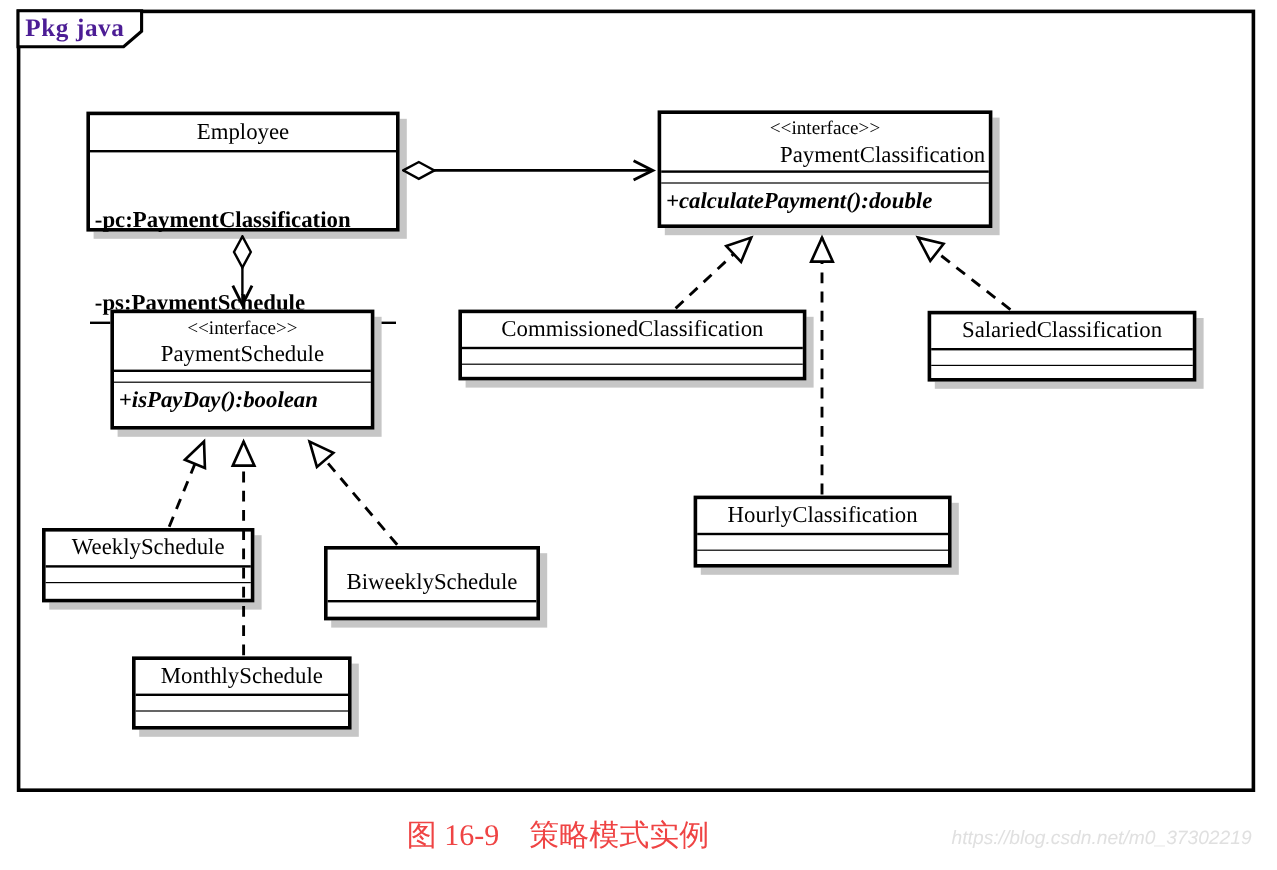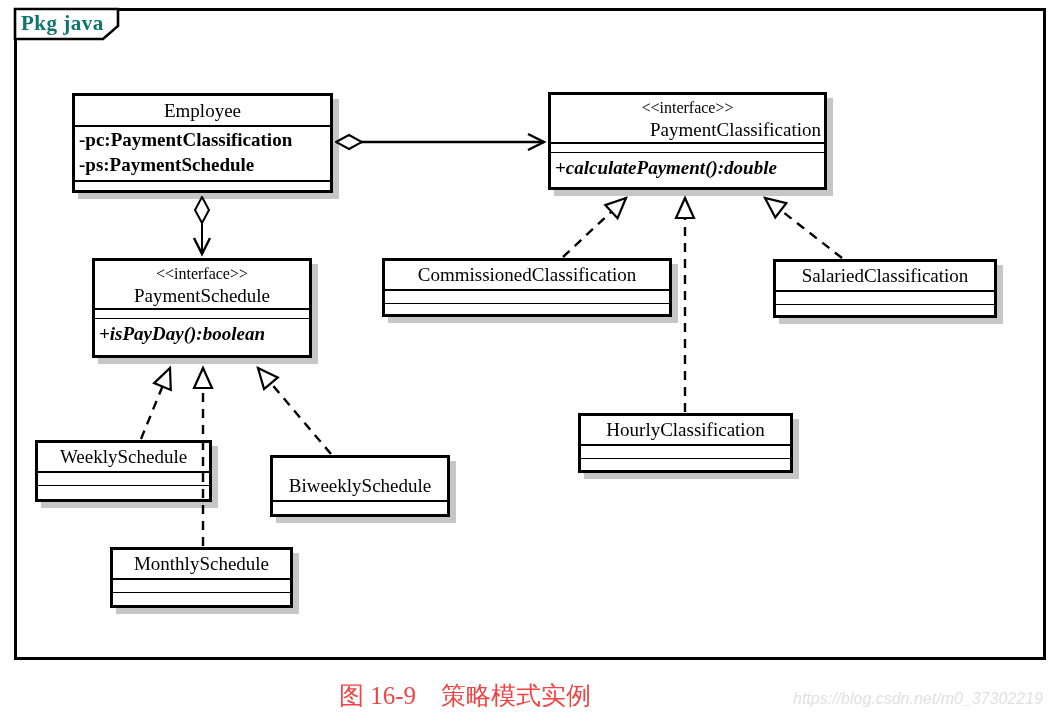--- a/index.html
+++ b/index.html
@@ -23,21 +23,21 @@
     width:1064px; height:725px;
     z-index:5;
     pointer-events:none;
   }
   .pkg-tab-label {
     position:absolute;
     left:21px; top:11px;
     z-index:6;
     font-size:21px; font-weight:bold;
     letter-spacing:0.5px;
-    color:#0f766e;
+    color:#4c1d95;
   }
   .uml-box {
     position:absolute;
     background:#ffffff;
     border:3px solid #000;
     box-shadow:6px 6px 0 0 #c6c6c6;
     z-index:2;
     display:flex;
     flex-direction:column;
     color:#000;
@@ -55,20 +55,21 @@
   .sep { border-top:2px solid #000; }
   .sep-thin { border-top:1.5px solid #000; }
   .comp { flex:0 0 auto; }
   .comp-grow { flex:1 1 auto; }
   .attr-line {
     font-weight:bold;
     font-size:19px;
     line-height:1.3;
     padding:1px 2px 0 4px;
     white-space:nowrap;
+    margin-top:44px;
   }
   .method-line {
     font-weight:bold;
     font-style:italic;
     font-size:19px;
     line-height:1.2;
     padding:4px 2px 2px 4px;
     white-space:nowrap;
   }
   .caption {

